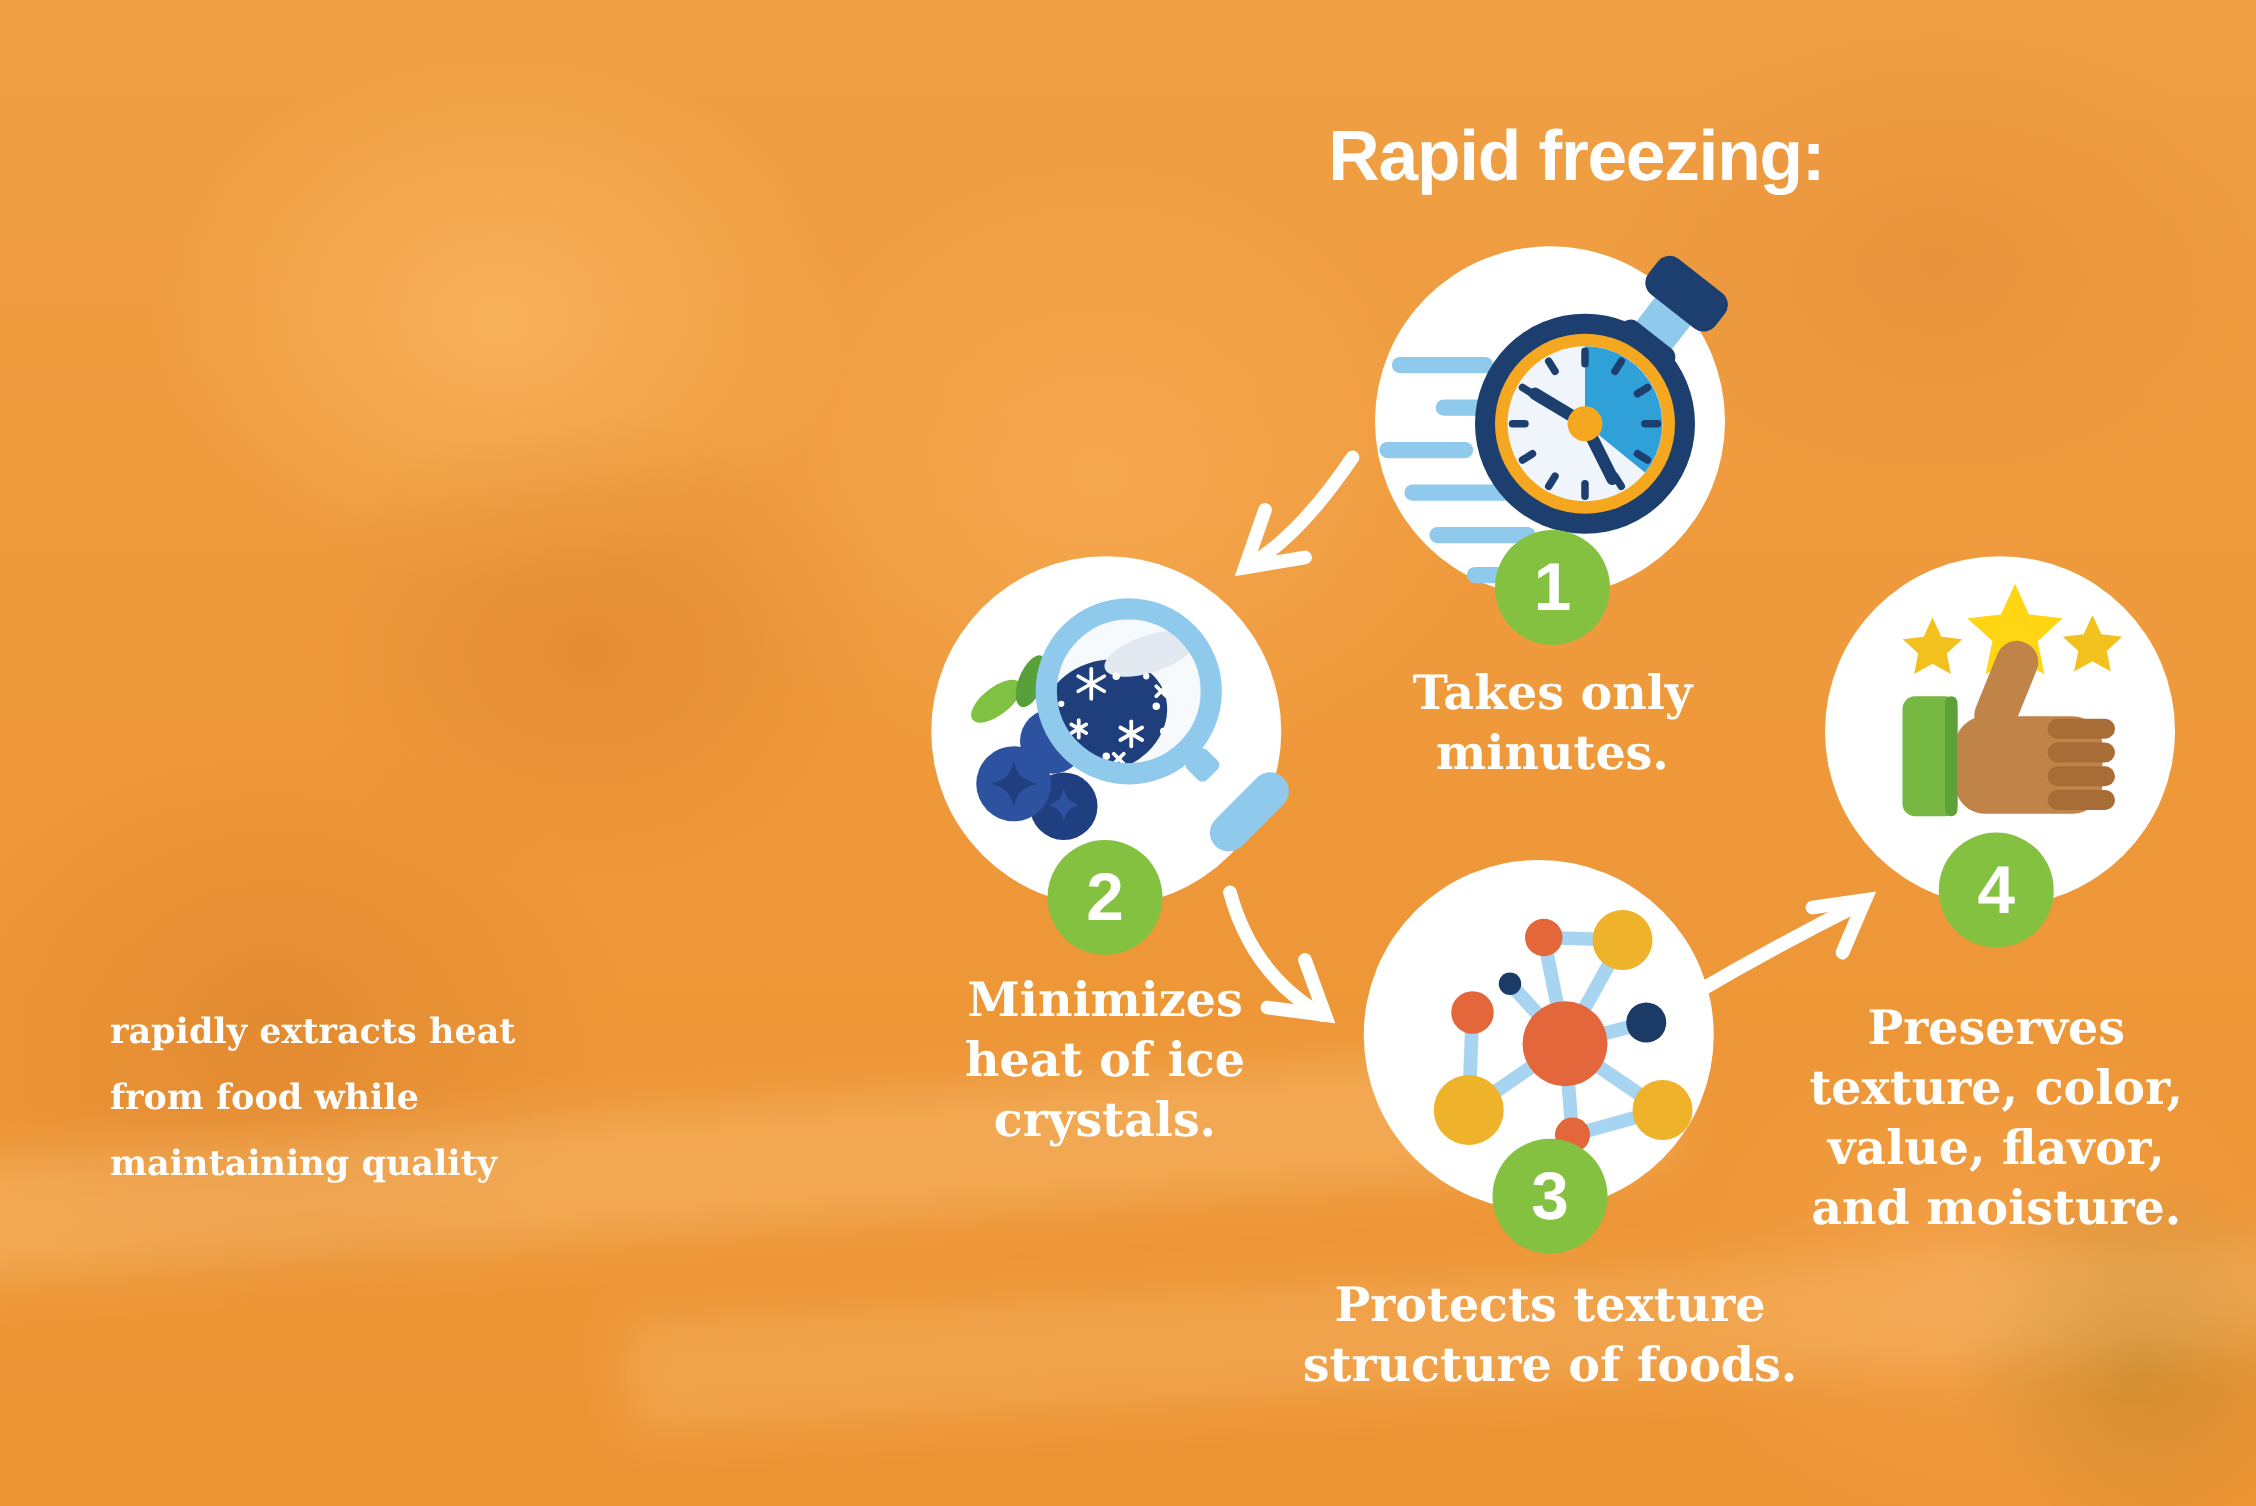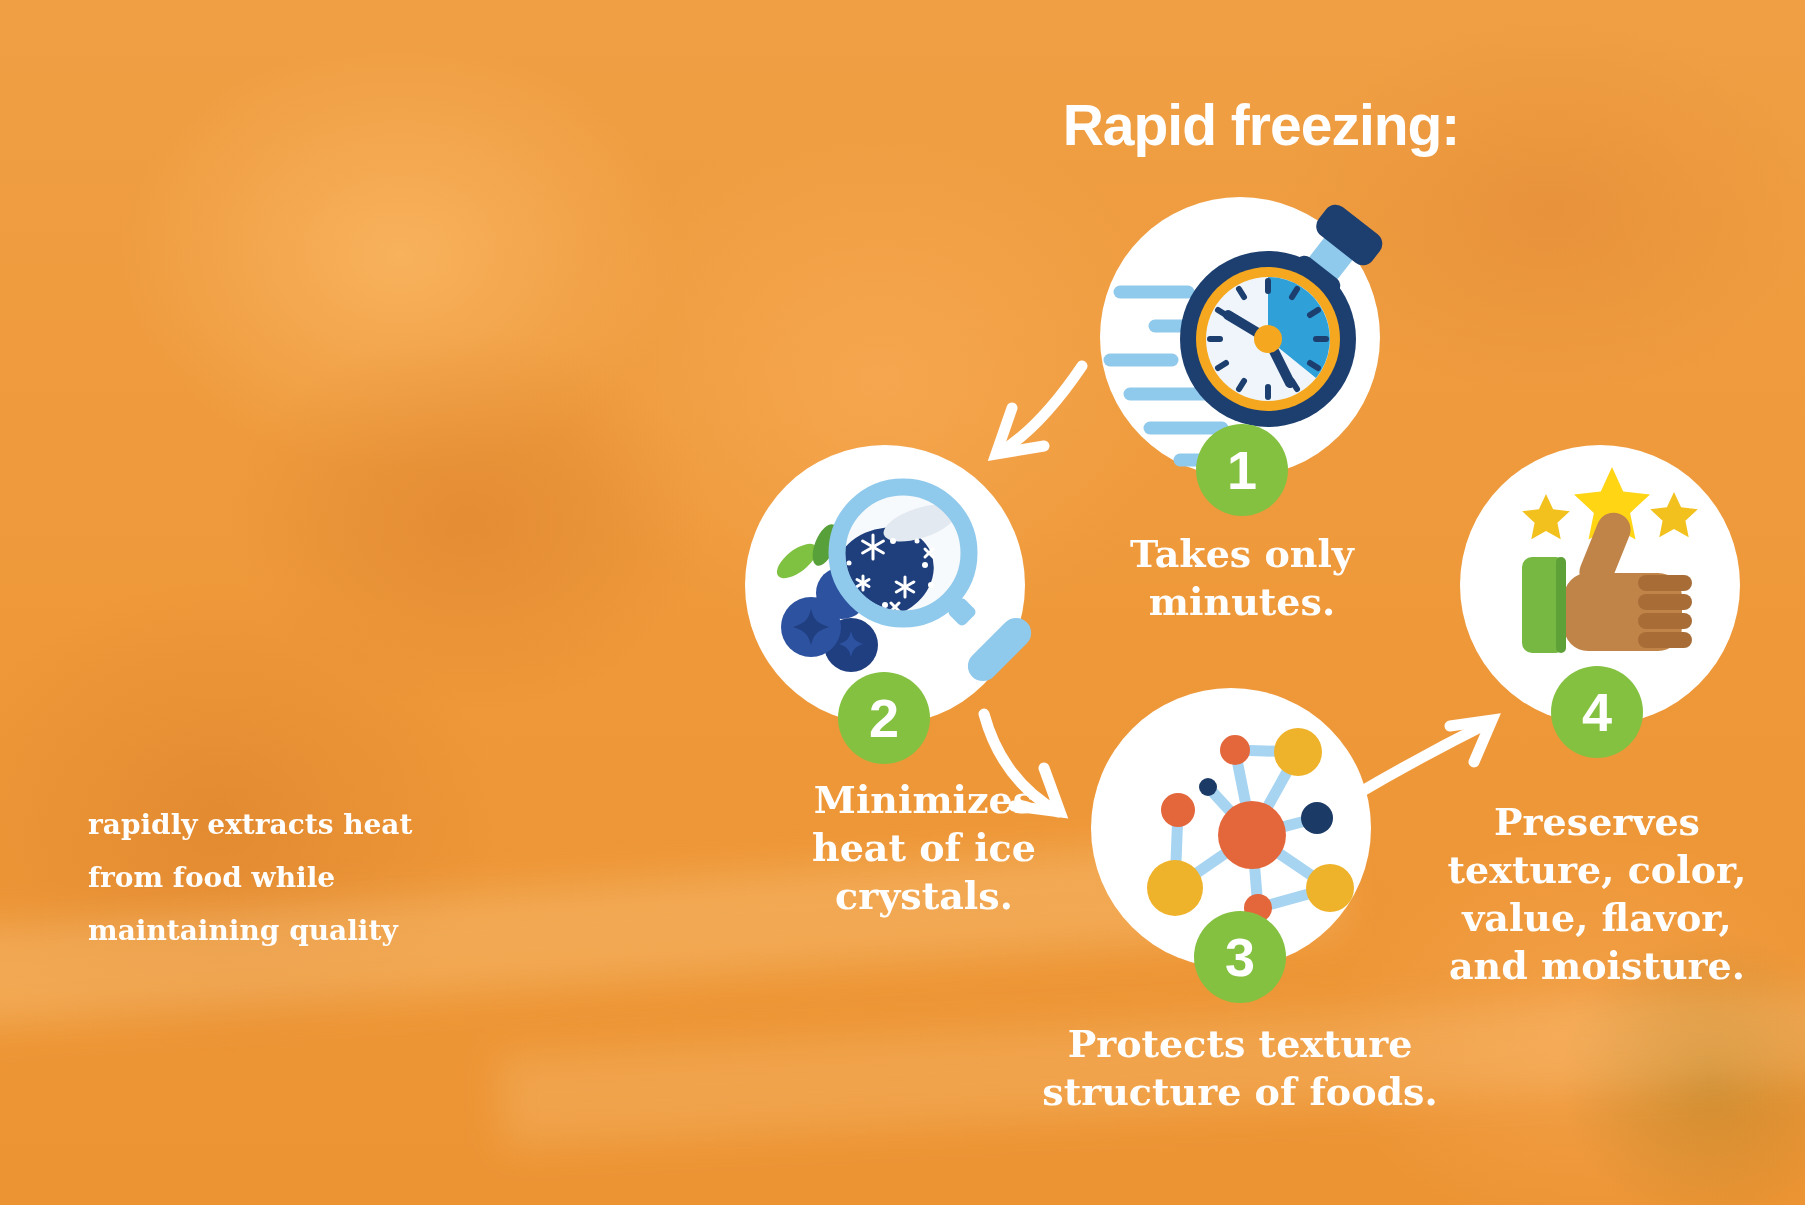--- a/index.html
+++ b/index.html
@@ -184,21 +184,21 @@
       <circle cx="158" cy="108" r="66" fill="none" stroke="var(--light_blue,#8FC9EC)" stroke-width="17"></circle>
       <g>
         <rect x="206" y="156" width="22" height="22" rx="5" transform="rotate(45 217 167)" style="fill:var(--light_blue,#8FC9EC)"></rect>
         <rect x="239.5" y="166" width="30" height="77" rx="15" transform="rotate(45 254.5 204.5)" style="fill:var(--light_blue,#8FC9EC)"></rect>
       </g>
     </svg>
   </div>
   <div class="badge" style="left:838px;top:672px;">
     <span>2</span>
   </div>
-  <div class="caption" style="left:754px;top:776px;width:340px;">
+  <div class="caption" style="left:714px;top:776px;width:340px;">
     <div>Minimizes</div>
     <div>heat of ice</div>
     <div>crystals.</div>
   </div>
 
   <div class="circle" style="left:1091px;top:688px;">
     <svg width="280" height="280" viewBox="0 0 280 280">
       <g stroke="var(--connector_blue,#A6D4F1)" stroke-width="11" stroke-linecap="round">
         <path d="M161 147 L144 62"></path>
           <path d="M144 62 L207 64"></path>

